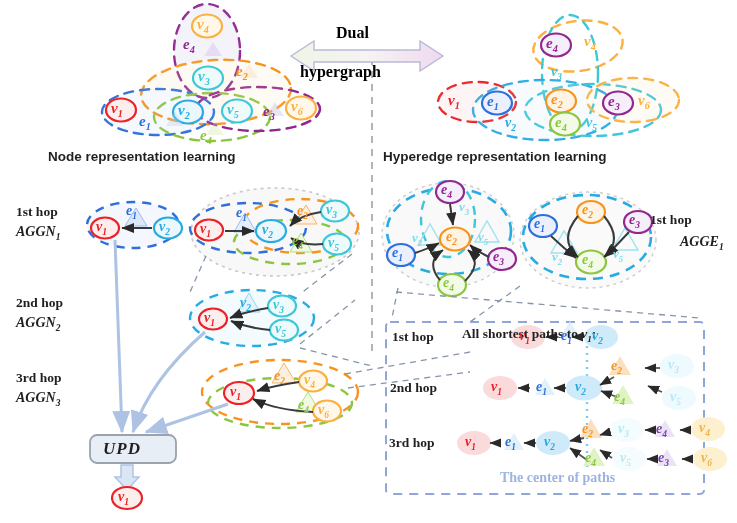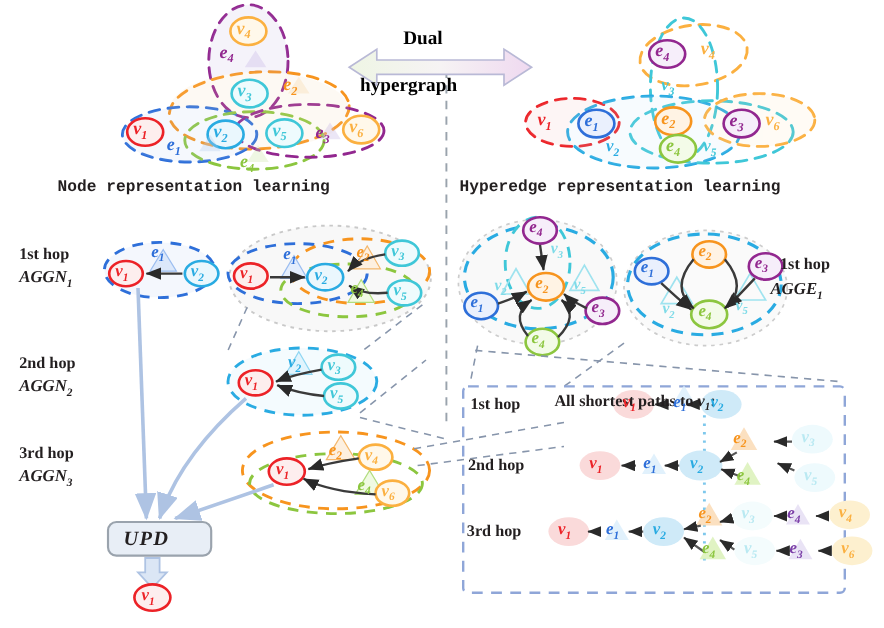--- a/index.html
+++ b/index.html
@@ -1,21 +1,21 @@
 <!DOCTYPE html>
 <html><head>
 <meta charset="utf-8">
 <style>
   html,body{margin:0;padding:0;background:#fff;}
   body{width:737px;height:523px;position:relative;overflow:hidden;
        font-family:"Liberation Serif",serif;}
   #stage{position:absolute;left:0;top:0;width:737px;height:523px;}
   svg#scene{position:absolute;left:0;top:0;width:737px;height:523px;}
   .lbl{position:absolute;white-space:nowrap;}
-  .hdr{font-family:Liberation Mono, monospace;font-weight:bold;font-size:13.5px;color:#231f20;}
+  .hdr{font-family:Liberation Sans, sans-serif;font-weight:bold;font-size:13.5px;color:#231f20;}
   .hop{font-family:"Liberation Serif",serif;font-weight:bold;font-size:13.5px;color:#231f20;}
   .agg{font-family:"Liberation Serif",serif;font-style:italic;font-weight:bold;font-size:14px;color:#231f20;}
   .dual{font-family:"Liberation Serif",serif;font-weight:bold;font-size:16px;color:#000;}
   .paths-title{font-family:"Liberation Serif",serif;font-weight:bold;font-size:13.5px;color:#231f20;}
   .center-paths{font-family:"Liberation Serif",serif;font-weight:bold;font-size:14px;color:#9eb4de;}
   .sub{font-size:0.68em;vertical-align:sub;}
   .ital{font-style:italic;}
 </style>
 </head>
 <body>
@@ -342,21 +342,21 @@
 <div class="lbl" style="left:443px;top:275px;color:#8cc63f;font-size:14px;font-style:italic;font-weight:bold;">e<span class="sub">4</span></div>
 
 <div class="lbl" style="left:534px;top:216px;color:#2e6fd9;font-size:14px;font-style:italic;font-weight:bold;">e<span class="sub">1</span></div>
 <div class="lbl" style="left:582px;top:202px;color:#f7941e;font-size:14px;font-style:italic;font-weight:bold;">e<span class="sub">2</span></div>
 <div class="lbl" style="left:629px;top:212px;color:#92278f;font-size:14px;font-style:italic;font-weight:bold;">e<span class="sub">3</span></div>
 <div class="lbl" style="left:552px;top:249px;color:#7fdbe8;font-size:13px;font-style:italic;font-weight:bold;">v<span class="sub">2</span></div>
 <div class="lbl" style="left:582px;top:252px;color:#8cc63f;font-size:14px;font-style:italic;font-weight:bold;">e<span class="sub">4</span></div>
 <div class="lbl" style="left:613px;top:246px;color:#7fdbe8;font-size:13px;font-style:italic;font-weight:bold;">v<span class="sub">5</span></div>
 
 <div class="lbl hop" style="left:650px;top:212px;">1st hop</div>
-<div class="lbl agg" style="left:642px;top:234px;">
+<div class="lbl agg" style="left:680px;top:234px;">
   <span>AGG</span><span>E</span><span class="sub">1</span>
 </div>
 
 <div class="lbl paths-title" style="left:462px;top:326px;">
   <span>All shortest paths to</span>
   <span class="ital" style="color:#231f20;"><span>v</span><span class="sub">1</span></span><span>:</span>
 </div>
 
 <div class="lbl hop" style="left:392px;top:329px;">1st hop</div>
 <div class="lbl hop" style="left:390px;top:380px;">2nd hop</div>
@@ -379,14 +379,15 @@
 <div class="lbl" style="left:544px;top:434px;color:#29abe2;font-size:14px;font-style:italic;font-weight:bold;">v<span class="sub">2</span></div>
 <div class="lbl" style="left:582px;top:421px;color:#f7941e;font-size:14px;font-style:italic;font-weight:bold;">e<span class="sub">2</span></div>
 <div class="lbl" style="left:618px;top:421px;color:#b9e9f2;font-size:14px;font-style:italic;font-weight:bold;">v<span class="sub">3</span></div>
 <div class="lbl" style="left:656px;top:421px;color:#7b3fa8;font-size:14px;font-style:italic;font-weight:bold;">e<span class="sub">4</span></div>
 <div class="lbl" style="left:699px;top:420px;color:#fbb040;font-size:14px;font-style:italic;font-weight:bold;">v<span class="sub">4</span></div>
 <div class="lbl" style="left:585px;top:450px;color:#8cc63f;font-size:14px;font-style:italic;font-weight:bold;">e<span class="sub">4</span></div>
 <div class="lbl" style="left:620px;top:450px;color:#b9e9f2;font-size:14px;font-style:italic;font-weight:bold;">v<span class="sub">5</span></div>
 <div class="lbl" style="left:658px;top:450px;color:#7b3fa8;font-size:14px;font-style:italic;font-weight:bold;">e<span class="sub">3</span></div>
 <div class="lbl" style="left:701px;top:450px;color:#fbb040;font-size:14px;font-style:italic;font-weight:bold;">v<span class="sub">6</span></div>
 
+<div class="lbl center-paths" style="left:500px;top:470px;">The center of paths</div>
 
 </div>
 
 </body></html>

